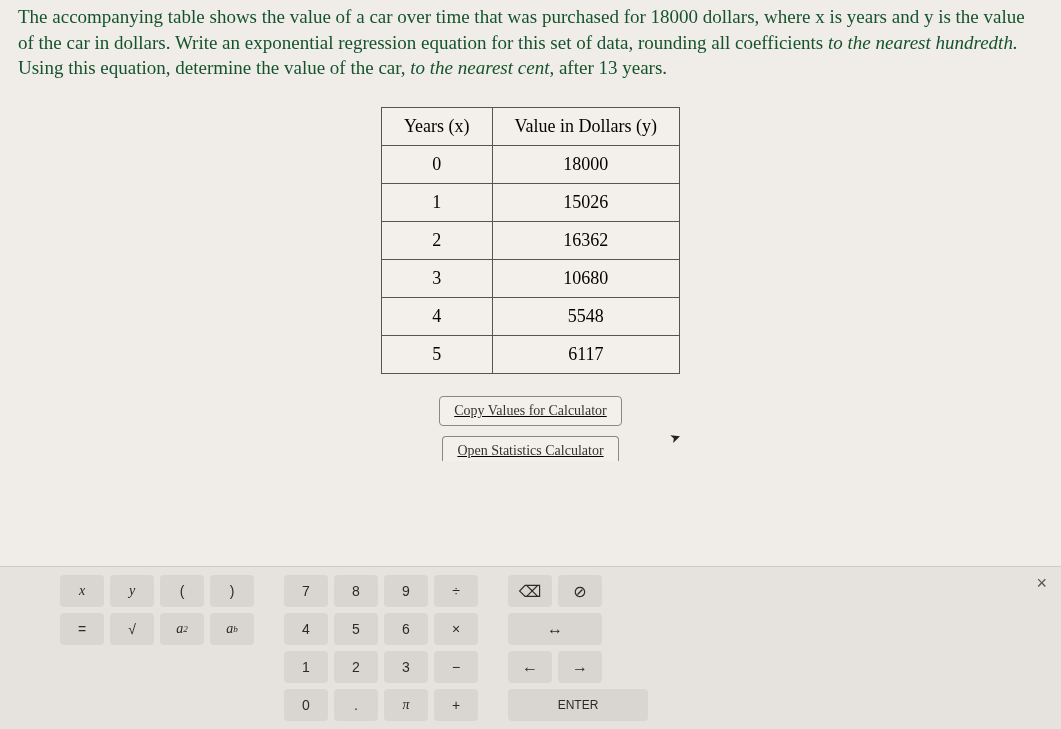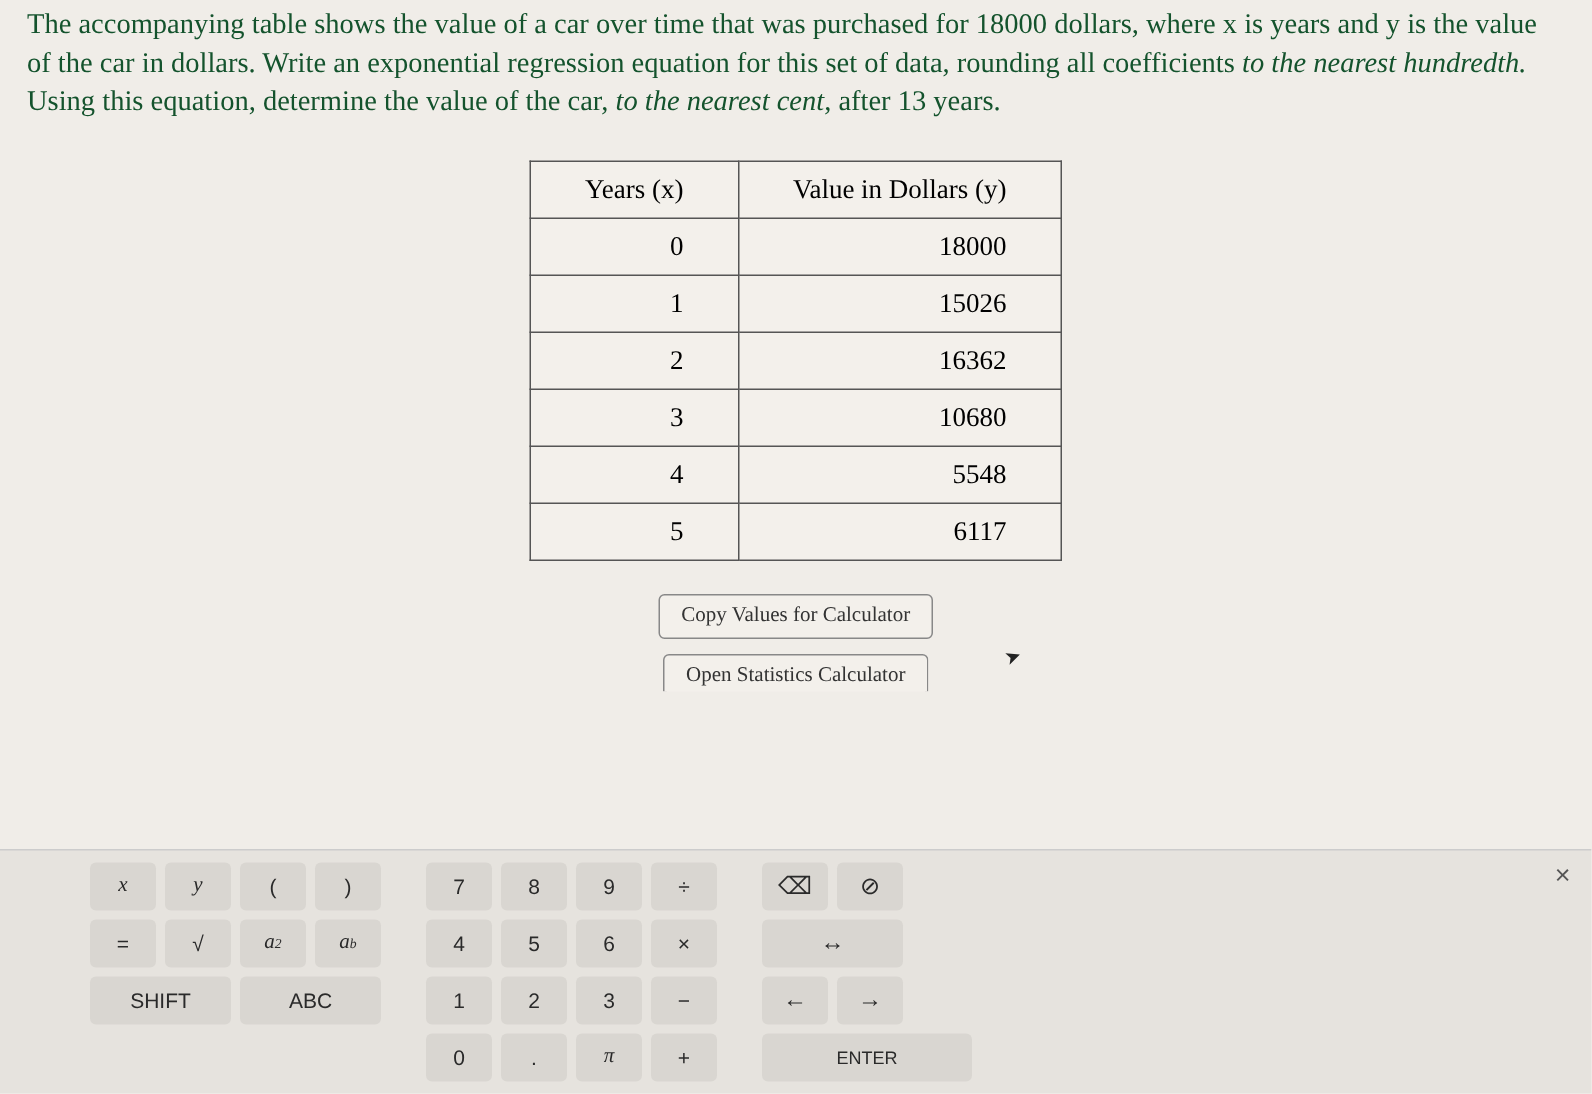--- a/index.html
+++ b/index.html
@@ -21,32 +21,33 @@
   display: flex;
   justify-content: center;
   margin-top: 26px;
 }
 table.data {
   border-collapse: collapse;
   font-size: 18px;
 }
 table.data th, table.data td {
   border: 1px solid #555;
-  padding: 8px 36px;
-  text-align: right;
+  padding: 8px 22px;
+  text-align: center;
   background: #f3f0eb;
 }
 table.data th { font-weight: normal; }
 .btn-row {
   display: flex;
   justify-content: center;
   margin-top: 22px;
   flex-direction: column;
   align-items: center;
   gap: 10px;
+  text-decoration: underline;
 }
 .pill-btn {
   border: 1px solid #888;
   border-radius: 4px;
   background: #f3f0eb;
   padding: 6px 14px;
   font-size: 14px;
   font-family: Georgia, serif;
   color: #333;
   cursor: pointer;
@@ -177,24 +178,20 @@
         <button class="key upright">√</button>
         <button class="key">
             <span>a</span>
             <sup>2</sup>
           </button>
         <button class="key">
             <span>a</span>
             <sup>b</sup>
           </button>
       </div>
-      <div class="kb-row">
-        <button class="key wide upright">SHIFT</button>
-        <button class="key wider upright">ABC</button>
-      </div>
     </div>
 
     <div class="kb-group">
       <div class="kb-row">
         <button class="key upright">7</button>
         <button class="key upright">8</button>
         <button class="key upright">9</button>
         <button class="key upright">÷</button>
       </div>
       <div class="kb-row">

